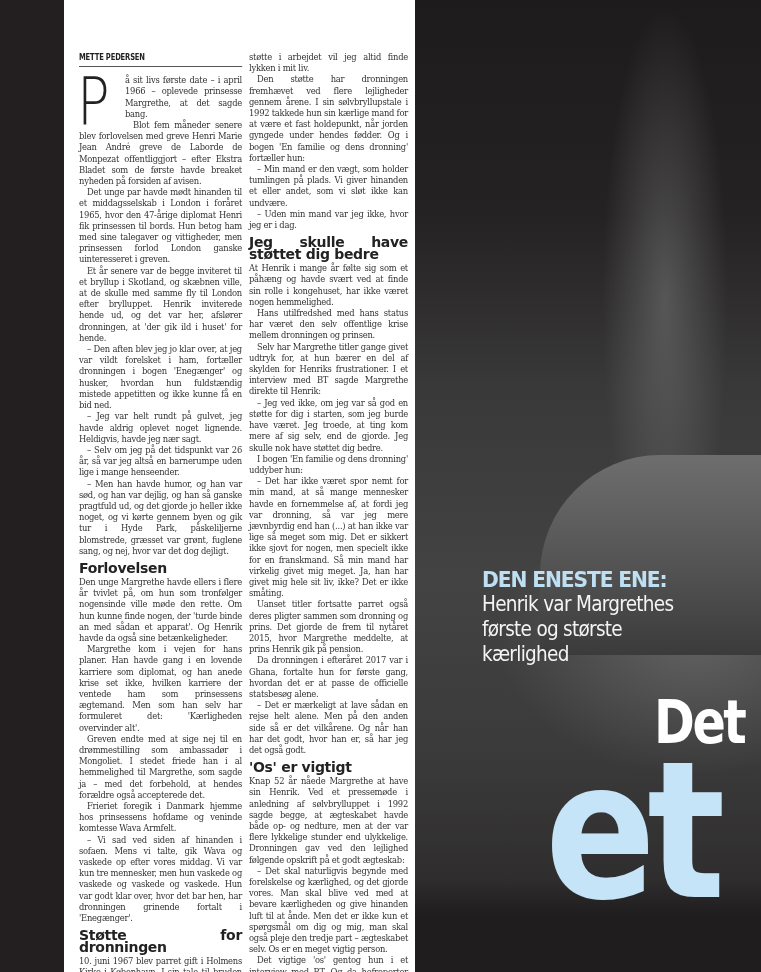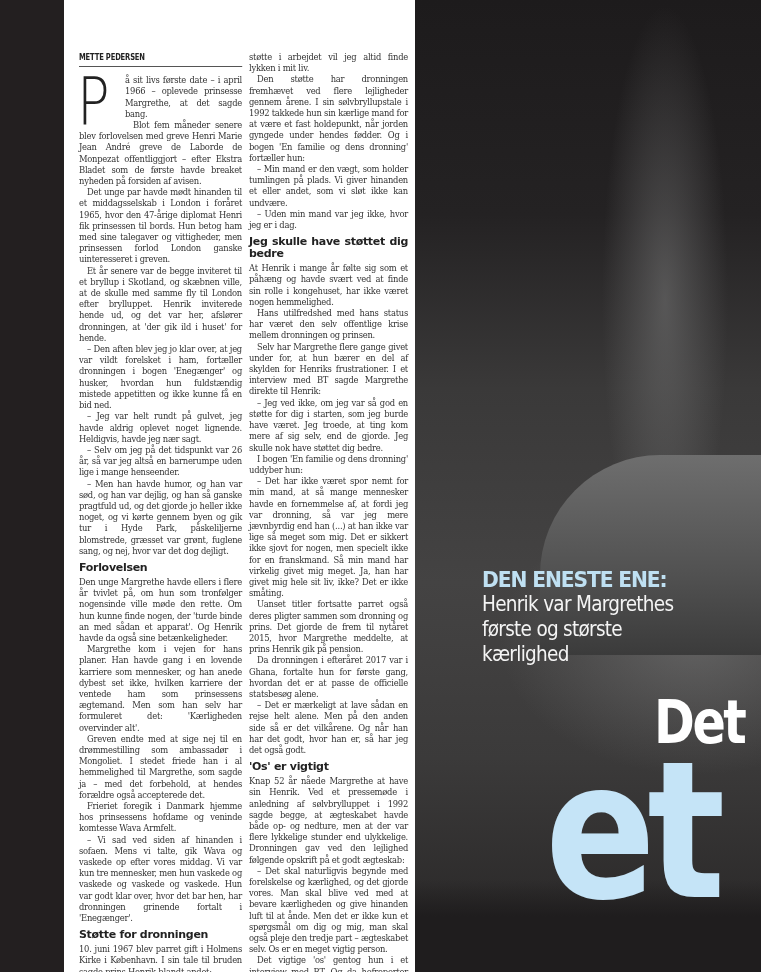--- a/index.html
+++ b/index.html
@@ -5,21 +5,21 @@
   html,body{margin:0;padding:0;}
   body{width:761px;height:972px;position:relative;overflow:hidden;background:#fff;font-family:"DejaVu Serif",serif;color:#2a2a2a;}
   .left-bar{position:absolute;left:0;top:0;width:64px;height:972px;background:#231f20;}
   .col{position:absolute;top:52px;font-family:"DejaVu Serif",serif;font-size:8.4px;line-height:11.2px;color:#333;text-align:justify;letter-spacing:-0.25px;}
   .col1{left:79px;width:163px;}
   .col2{left:249px;width:159px;top:52px;}
   .byline{font-family:"DejaVu Sans",sans-serif;font-weight:bold;font-size:8px;letter-spacing:-0.2px;color:#222;padding-bottom:3px;border-bottom:1px solid #555;margin:0 0 8px 0;transform:scaleX(0.85);transform-origin:left;width:118%;}
   .dropcap{float:left;font-family:"DejaVu Sans",sans-serif;font-size:66px;line-height:56px;font-weight:300;margin:0 4px -4px -2px;color:#222;transform:scaleX(0.82);transform-origin:left top;width:44px;}
   .col p{margin:0;text-indent:8px;hyphens:auto;}
   .col p.noindent{text-indent:0;}
-  .col h3{font-family:"DejaVu Sans",sans-serif;font-weight:bold;font-size:11px;line-height:12px;margin:5px 0 3px 0;color:#222;letter-spacing:-0.3px;}
+  .col h3{font-family:"DejaVu Sans",sans-serif;font-weight:bold;font-size:14px;line-height:12px;margin:5px 0 3px 0;color:#222;letter-spacing:-0.3px;}
   .photo{position:absolute;left:415px;top:0;width:346px;height:972px;overflow:hidden;
     background:
       radial-gradient(ellipse 90px 420px at 250px 300px, rgba(120,120,120,0.55), rgba(0,0,0,0) 70%),
       radial-gradient(ellipse 260px 180px at 280px 640px, rgba(130,130,130,0.5), rgba(0,0,0,0) 75%),
       linear-gradient(180deg,#1d1b1c 0%,#242223 22%,#3a3939 40%,#444343 60%,#3b3a3a 78%,#262424 100%);}
   .photo .shoulder{position:absolute;left:125px;top:455px;width:300px;height:200px;border-radius:120px 0 0 0;background:linear-gradient(180deg,#6e6e6e,#515151 60%,#3b3b3b);}
   .photo .dark-bottom{position:absolute;left:0;top:880px;width:346px;height:92px;background:linear-gradient(180deg,rgba(30,28,29,0.0),#1f1d1e 40%);}
   .caption{position:absolute;left:482px;top:568px;width:270px;font-family:"DejaVu Sans",sans-serif;}
   .caption .kicker{font-weight:bold;font-size:22px;line-height:24px;color:#bfe0f2;letter-spacing:-1.2px;transform:scaleX(0.92);transform-origin:left;white-space:nowrap;}
   .caption .sub{font-size:20.5px;line-height:25px;color:#f4f4f4;letter-spacing:-0.8px;transform:scaleX(0.9);transform-origin:left;}
@@ -38,39 +38,39 @@
       <p class="noindent">å sit livs første date – i april 1966 – oplevede prinsesse Margrethe, at det sagde bang.</p>
       <p>Blot fem måneder senere blev forlovelsen med greve Henri Marie Jean André greve de Laborde de Monpezat offentliggjort – efter Ekstra Bladet som de første havde breaket nyheden på forsiden af avisen.</p>
       <p>Det unge par havde mødt hinanden til et middagsselskab i London i foråret 1965, hvor den 47-årige diplomat Henri fik prinsessen til bords. Hun betog ham med sine talegaver og vittigheder, men prinsessen forlod London ganske uinteresseret i greven.</p>
       <p>Et år senere var de begge inviteret til et bryllup i Skotland, og skæbnen ville, at de skulle med samme fly til London efter brylluppet. Henrik inviterede hende ud, og det var her, afslører dronningen, at 'der gik ild i huset' for hende.</p>
       <p>– Den aften blev jeg jo klar over, at jeg var vildt forelsket i ham, fortæller dronningen i bogen 'Enegænger' og husker, hvordan hun fuldstændig mistede appetitten og ikke kunne få en bid ned.</p>
       <p>– Jeg var helt rundt på gulvet, jeg havde aldrig oplevet noget lignende. Heldigvis, havde jeg nær sagt.</p>
       <p>– Selv om jeg på det tidspunkt var 26 år, så var jeg altså en barnerumpe uden lige i mange henseender.</p>
       <p>– Men han havde humor, og han var sød, og han var dejlig, og han så ganske pragtfuld ud, og det gjorde jo heller ikke noget, og vi kørte gennem byen og gik tur i Hyde Park, påskeliljerne blomstrede, græsset var grønt, fuglene sang, og nej, hvor var det dog dejligt.</p>
       <h3>Forlovelsen</h3>
       <p class="noindent">Den unge Margrethe havde ellers i flere år tvivlet på, om hun som tronfølger nogensinde ville møde den rette. Om hun kunne finde nogen, der 'turde binde an med sådan et apparat'. Og Henrik havde da også sine betænkeligheder.</p>
-      <p>Margrethe kom i vejen for hans planer. Han havde gang i en lovende karriere som mennesker, og han anede dybest set ikke, hvilken karriere der ventede ham som prinsessens ægtemand. Men som han selv har formuleret det: 'Kærligheden overvinder alt'.</p>
+      <p>Margrethe kom i vejen for hans planer. Han havde gang i en lovende karriere som diplomat, og han anede krise set ikke, hvilken karriere der ventede ham som prinsessens ægtemand. Men som han selv har formuleret det: 'Kærligheden overvinder alt'.</p>
       <p>Greven endte med at sige nej til en drømmestilling som ambassadør i Mongoliet. I stedet friede han i al hemmelighed til Margrethe, som sagde ja – med det forbehold, at hendes forældre også accepterede det.</p>
       <p>Frieriet foregik i Danmark hjemme hos prinsessens hofdame og veninde komtesse Wava Armfelt.</p>
       <p>– Vi sad ved siden af hinanden i sofaen. Mens vi talte, gik Wava og vaskede op efter vores middag. Vi var kun tre mennesker, men hun vaskede og vaskede og vaskede og vaskede. Hun var godt klar over, hvor det bar hen, har dronningen grinende fortalt i 'Enegænger'.</p>
       <h3>Støtte for dronningen</h3>
       <p class="noindent">10. juni 1967 blev parret gift i Holmens Kirke i København. I sin tale til bruden sagde prins Henrik blandt andet:</p>
     </div>
 </div>
 
 <div class="col col2">
   <div id="col2-body">
       <p class="noindent">støtte i arbejdet vil jeg altid finde lykken i mit liv.</p>
       <p>Den støtte har dronningen fremhævet ved flere lejligheder gennem årene. I sin sølvbryllupstale i 1992 takkede hun sin kærlige mand for at være et fast holdepunkt, når jorden gyngede under hendes fødder. Og i bogen 'En familie og dens dronning' fortæller hun:</p>
       <p>– Min mand er den vægt, som holder tumlingen på plads. Vi giver hinanden et eller andet, som vi sløt ikke kan undvære.</p>
       <p>– Uden min mand var jeg ikke, hvor jeg er i dag.</p>
       <h3>Jeg skulle have støttet dig bedre</h3>
       <p class="noindent">At Henrik i mange år følte sig som et påhæng og havde svært ved at finde sin rolle i kongehuset, har ikke været nogen hemmelighed.</p>
       <p>Hans utilfredshed med hans status har været den selv offentlige krise mellem dronningen og prinsen.</p>
-      <p>Selv har Margrethe flere gange givet under for, at hun bærer en del af skylden for Henriks frustrationer. I et interview med BT sagde Margrethe direkte til Henrik:</p>
+      <p>Selv har Margrethe titler gange givet udtryk for, at hun bærer en del af skylden for Henriks frustrationer. I et interview med BT sagde Margrethe direkte til Henrik:</p>
       <p>– Jeg ved ikke, om jeg var så god en støtte for dig i starten, som jeg burde have været. Jeg troede, at ting kom mere af sig selv, end de gjorde. Jeg skulle nok have støttet dig bedre.</p>
       <p>I bogen 'En familie og dens dronning' uddyber hun:</p>
       <p>– Det har ikke været spor nemt for min mand, at så mange mennesker havde en fornemmelse af, at fordi jeg var dronning, så var jeg mere jævnbyrdig end han (...) at han ikke var lige så meget som mig. Det er sikkert ikke sjovt for nogen, men specielt ikke for en franskmand. Så min mand har virkelig givet mig meget. Ja, han har givet mig hele sit liv, ikke? Det er ikke småting.</p>
       <p>Uanset titler fortsatte parret også deres pligter sammen som dronning og prins. Det gjorde de frem til nytåret 2015, hvor Margrethe meddelte, at prins Henrik gik på pension.</p>
       <p>Da dronningen i efteråret 2017 var i Ghana, fortalte hun for første gang, hvordan det er at passe de officielle statsbesøg alene.</p>
       <p>– Det er mærkeligt at lave sådan en rejse helt alene. Men på den anden side så er det vilkårene. Og når han har det godt, hvor han er, så har jeg det også godt.</p>
       <h3>'Os' er vigtigt</h3>
       <p class="noindent">Knap 52 år nåede Margrethe at have sin Henrik. Ved et pressemøde i anledning af sølvbrylluppet i 1992 sagde begge, at ægteskabet havde både op- og nedture, men at der var flere lykkelige stunder end ulykkelige. Dronningen gav ved den lejlighed følgende opskrift på et godt ægteskab:</p>
       <p>– Det skal naturligvis begynde med forelskelse og kærlighed, og det gjorde vores. Man skal blive ved med at bevare kærligheden og give hinanden luft til at ånde. Men det er ikke kun et spørgsmål om dig og mig, man skal også pleje den tredje part – ægteskabet selv. Os er en meget vigtig person.</p>
       <p>Det vigtige 'os' gentog hun i et interview med BT. Og da hofreporter Bodil Cath spurgte 'hvad synes De er bedst ved livet?', sendte dronningen prins Henrik et smil, greb hans hånd og sagde:</p>

